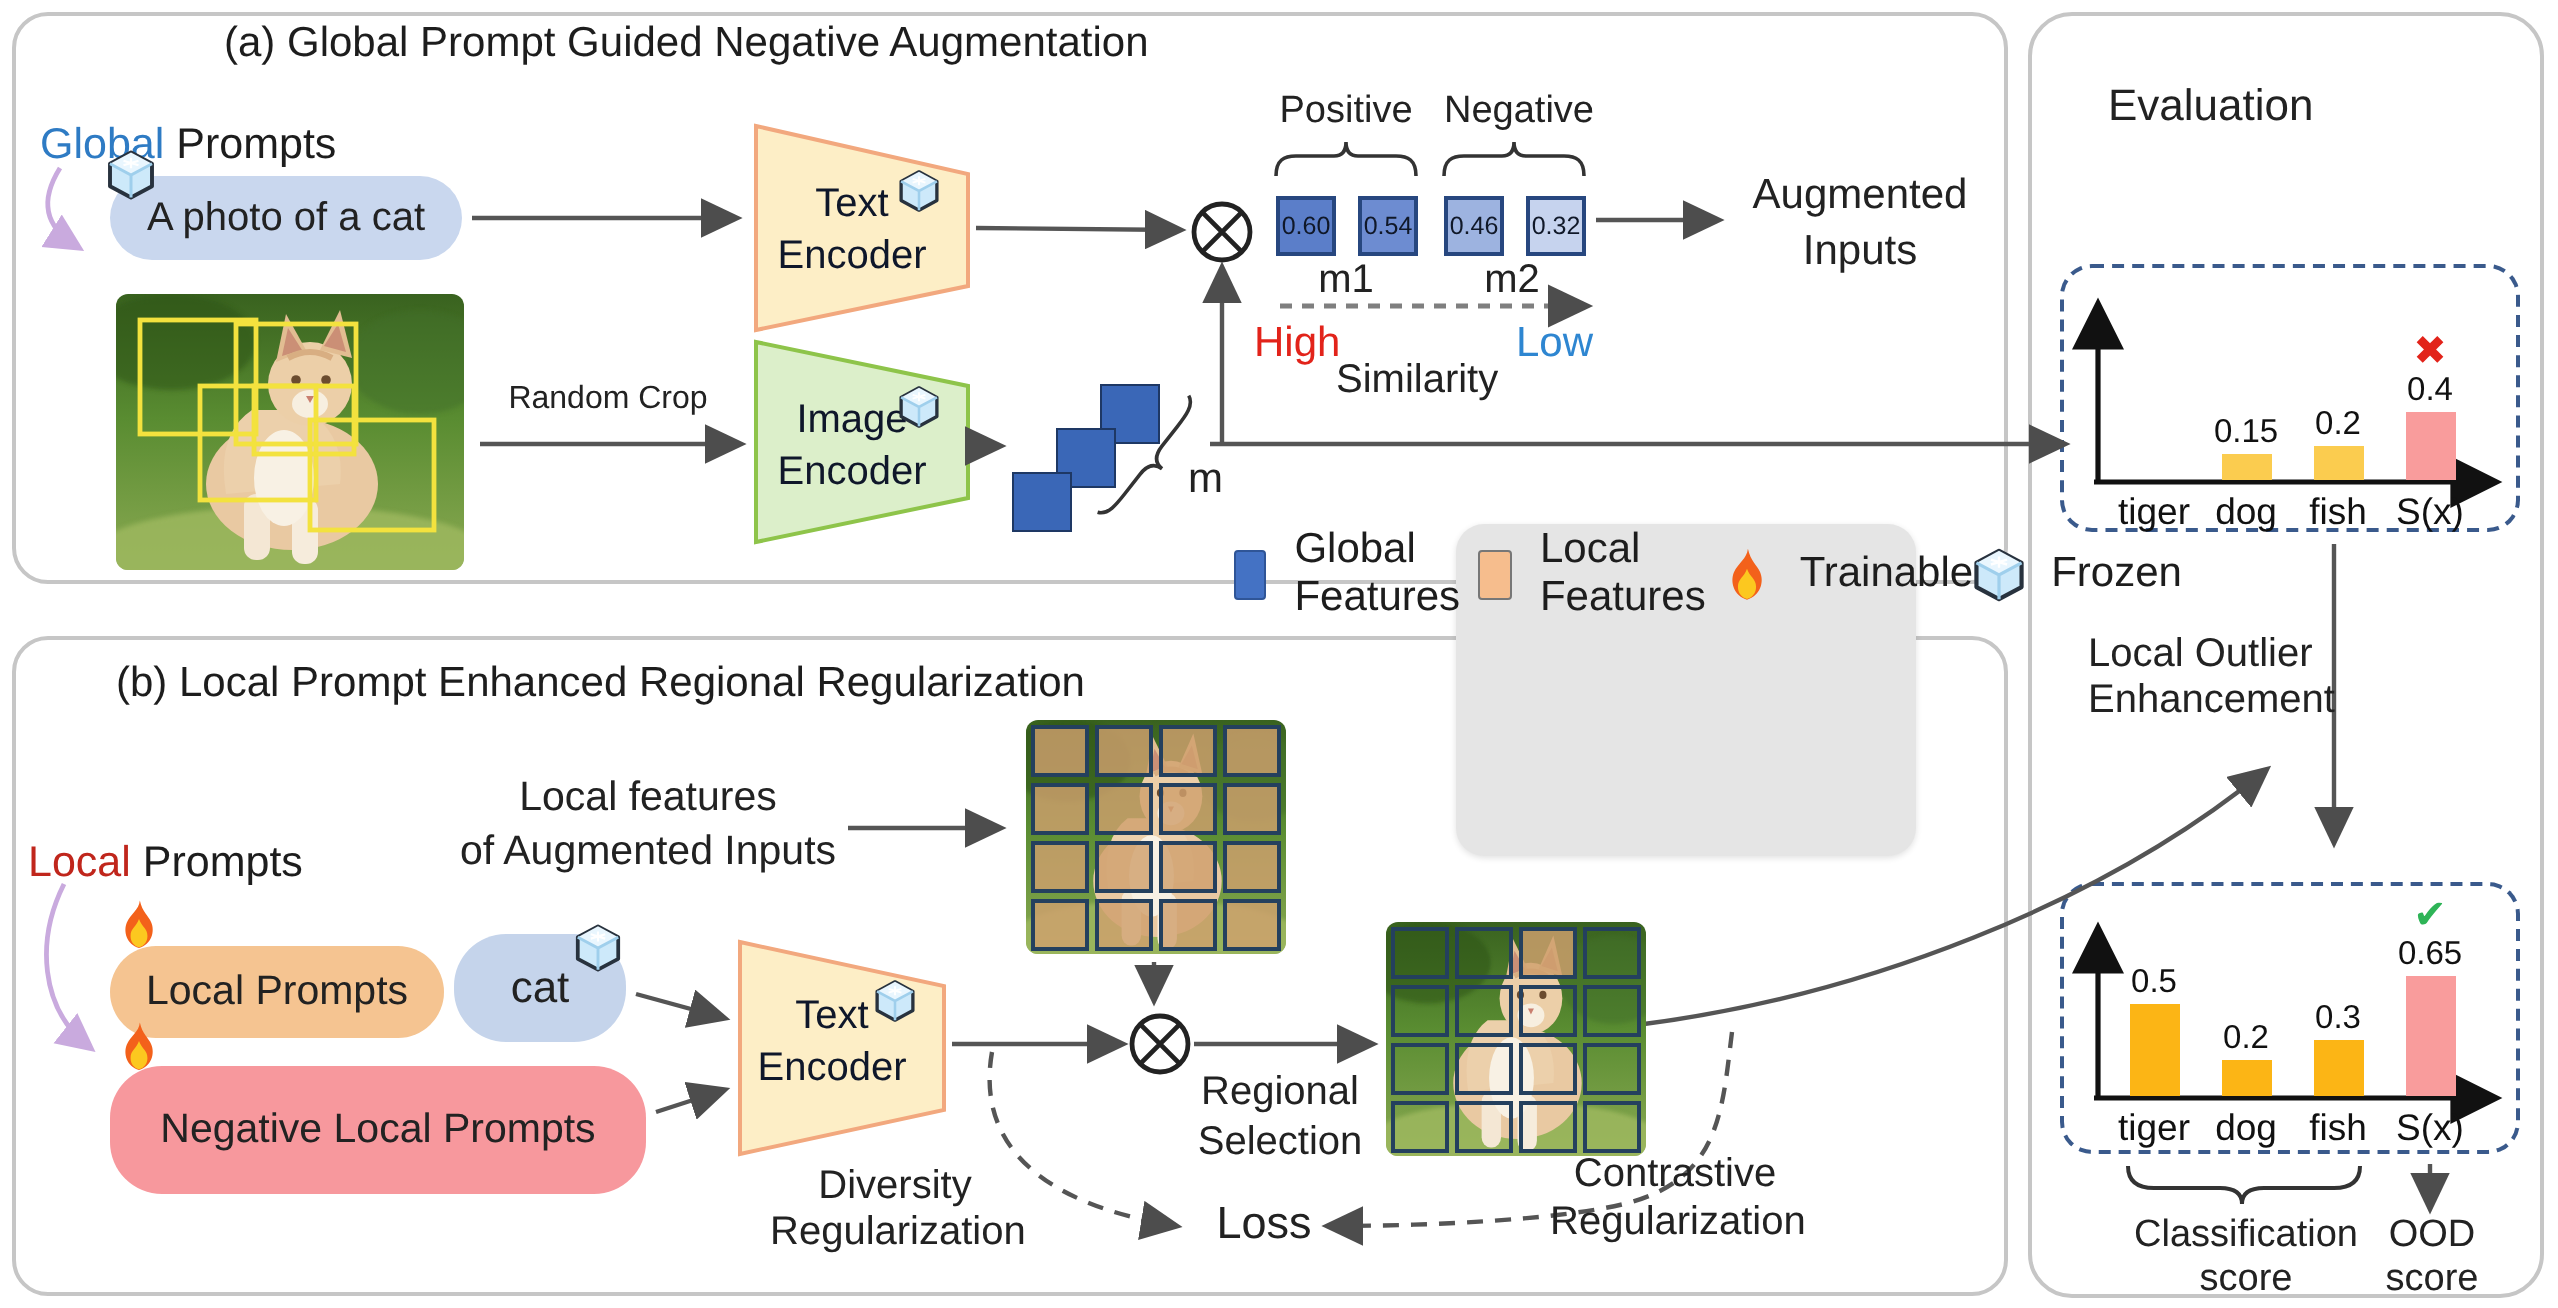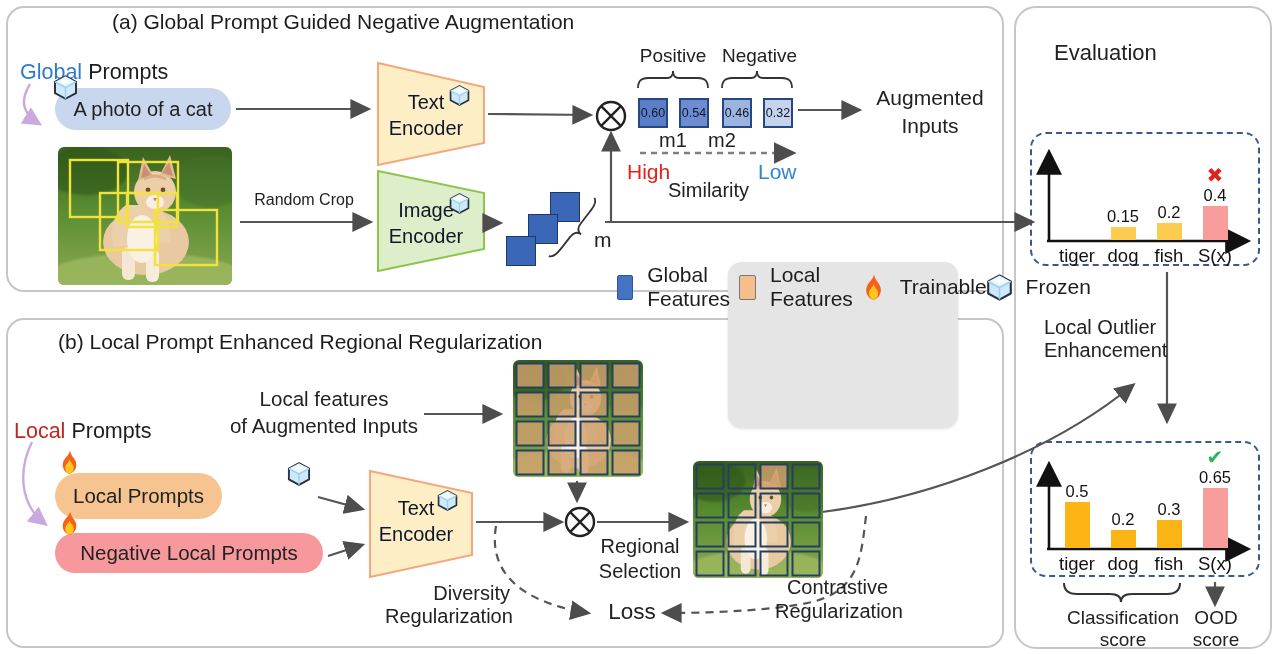--- a/index.html
+++ b/index.html
@@ -228,21 +228,21 @@
       <span>0.54</span>
     </div>
   <div class="simsq abs" style="left: 722px; top: 98px; z-index: 3; background: rgb(157, 179, 224);">
       <span>0.46</span>
     </div>
   <div class="simsq abs" style="left: 763px; top: 98px; z-index: 3; background: rgb(198, 211, 238);">
       <span>0.32</span>
     </div>
 
   <div class="txt center" style="left:650px;top:129px;width:46px;font-size:20px;">m1</div>
-  <div class="txt center" style="left:699px;top:129px;width:46px;font-size:20px;">m2</div>
+  <div class="txt center" style="left:733px;top:129px;width:46px;font-size:20px;">m2</div>
 
   <div class="txt" style="left: 627px; top: 160px; font-size: 21px; color: rgb(226, 35, 26);">High</div>
   <div class="txt" style="left: 758px; top: 160px; font-size: 21px; color: rgb(46, 134, 209);">Low</div>
   <div class="txt" style="left:668px;top:179px;font-size:20px;">Similarity</div>
 
   <div class="txt center" style="left:866px;top:84px;width:128px;font-size:21px;line-height:28px;">
     <div>Augmented</div>
     <div>Inputs</div>
   </div>
 
@@ -252,28 +252,31 @@
     <span style="color: rgb(192, 38, 28);">Local</span><span> Prompts</span>
   </div>
 
   <svg class="icon" style="left:56px;top:449px" width="27" height="27">
       <use href="#flame"></use>
     </svg>
   <div class="pill" style="left: 55px; top: 473px; width: 167px; height: 46px; font-size: 20.5px; background: rgb(245, 196, 145);">
     <span>Local Prompts</span>
   </div>
 
+  <div class="pill" style="left: 227px; top: 467px; width: 86px; height: 54px; font-size: 22px; background: rgb(197, 212, 235);">
+    <span>cat</span>
+  </div>
   <svg class="icon" style="left:286px;top:461px" width="26" height="26">
       <use href="#icecube"></use>
     </svg>
 
   <svg class="icon" style="left:56px;top:510px" width="27" height="27">
       <use href="#flame"></use>
     </svg>
-  <div class="pill" style="left: 55px; top: 533px; width: 268px; height: 40px; font-size: 20.5px; background: rgb(247, 152, 157);">
+  <div class="pill" style="left: 55px; top: 533px; width: 268px; height: 64px; font-size: 20.5px; background: rgb(247, 152, 157);">
     <span>Negative Local Prompts</span>
   </div>
 
   <div class="txt center" style="left:228px;top:385px;width:192px;font-size:20.5px;line-height:27px;">
     <div>Local features</div>
     <div>of Augmented Inputs</div>
   </div>
 
   <div class="txt center encl" style="left:372px;top:495px;width:88px;">
     <div>Text</div>
@@ -325,21 +328,21 @@
         <rect x="67.5" y="90.5" width="27" height="24" fill="none" stroke="#24405e" stroke-width="2"></rect>
         <rect x="99.5" y="90.5" width="27" height="24" fill="none" stroke="#24405e" stroke-width="2"></rect>
       </g>
   </svg>
 
   <div class="txt center" style="left:584px;top:534px;width:112px;font-size:20px;line-height:25px;">
     <div>Regional</div>
     <div>Selection</div>
   </div>
 
-  <div class="txt center" style="left:385px;top:582px;width:125px;font-size:20px;line-height:23px;text-align:right;">
+  <div class="txt center" style="left:385px;top:582px;width:125px;font-size:20px;line-height:23px;">
     <div>Diversity</div>
     <div>Regularization</div>
   </div>
 
   <div class="txt center" style="left:600px;top:599px;width:64px;font-size:22.5px;">Loss</div>
 
   <div class="txt center" style="left:775px;top:575px;width:125px;font-size:20px;line-height:24px;">
     <div>Contrastive</div>
     <div>Regularization</div>
   </div>

